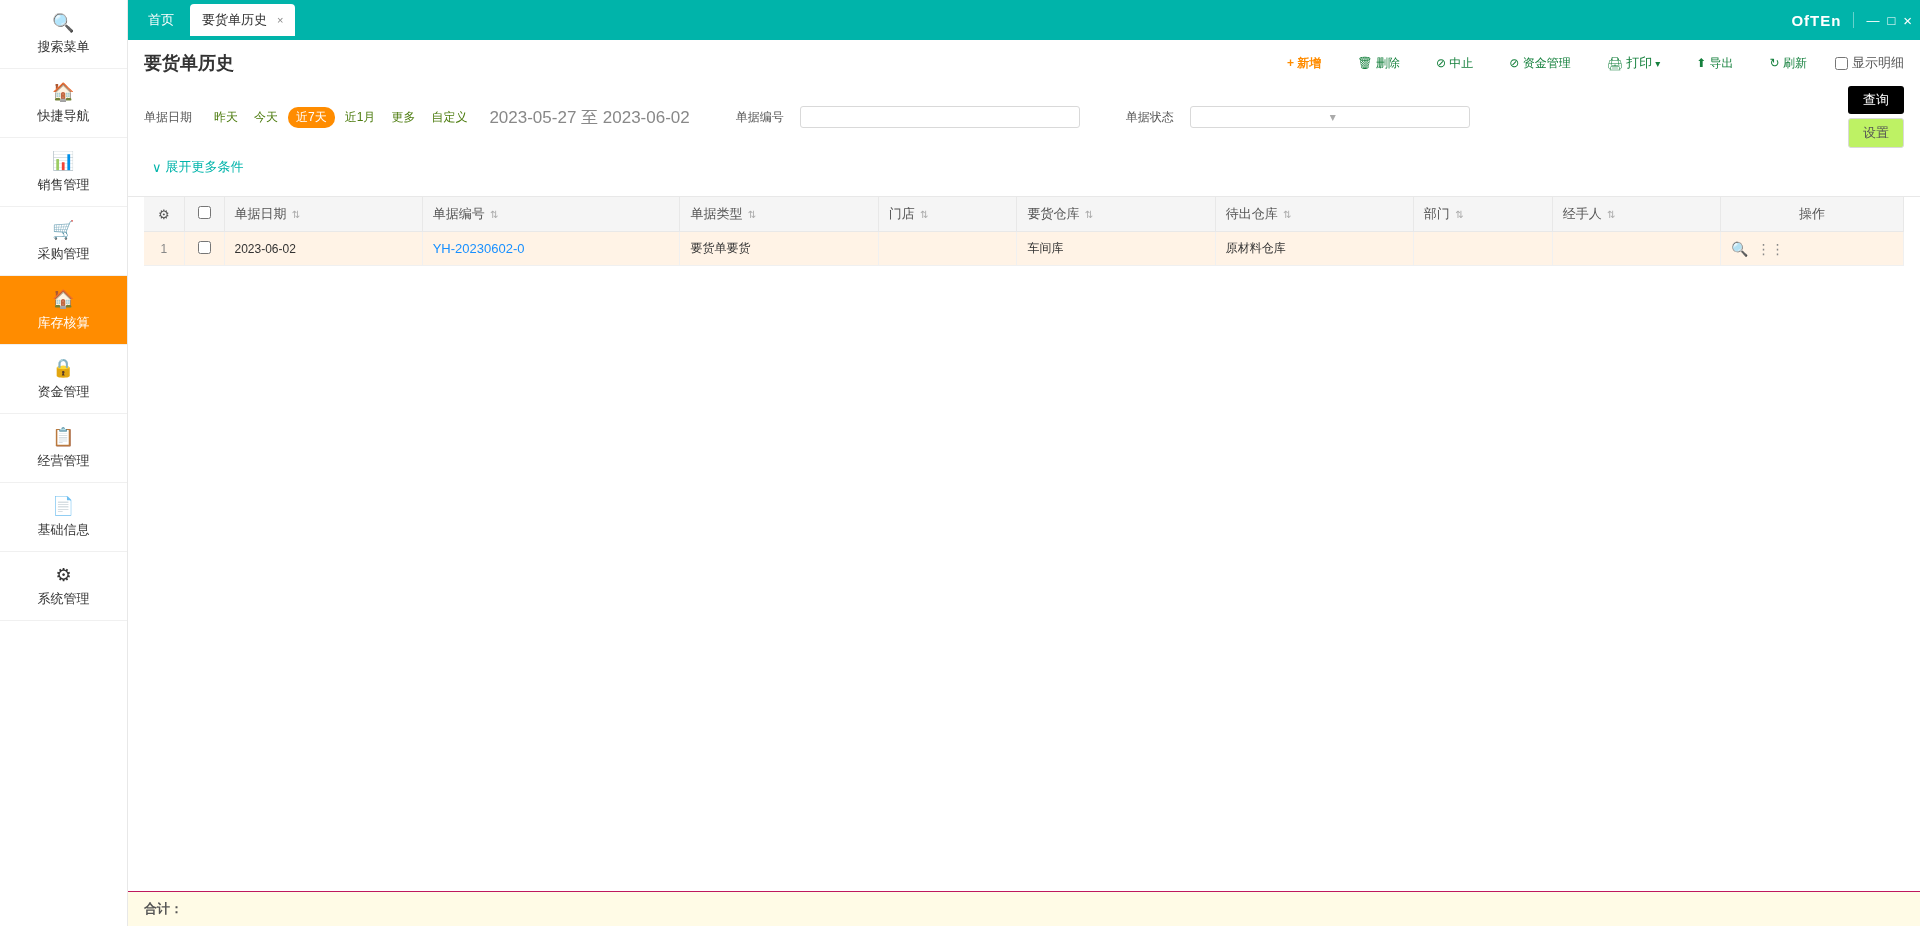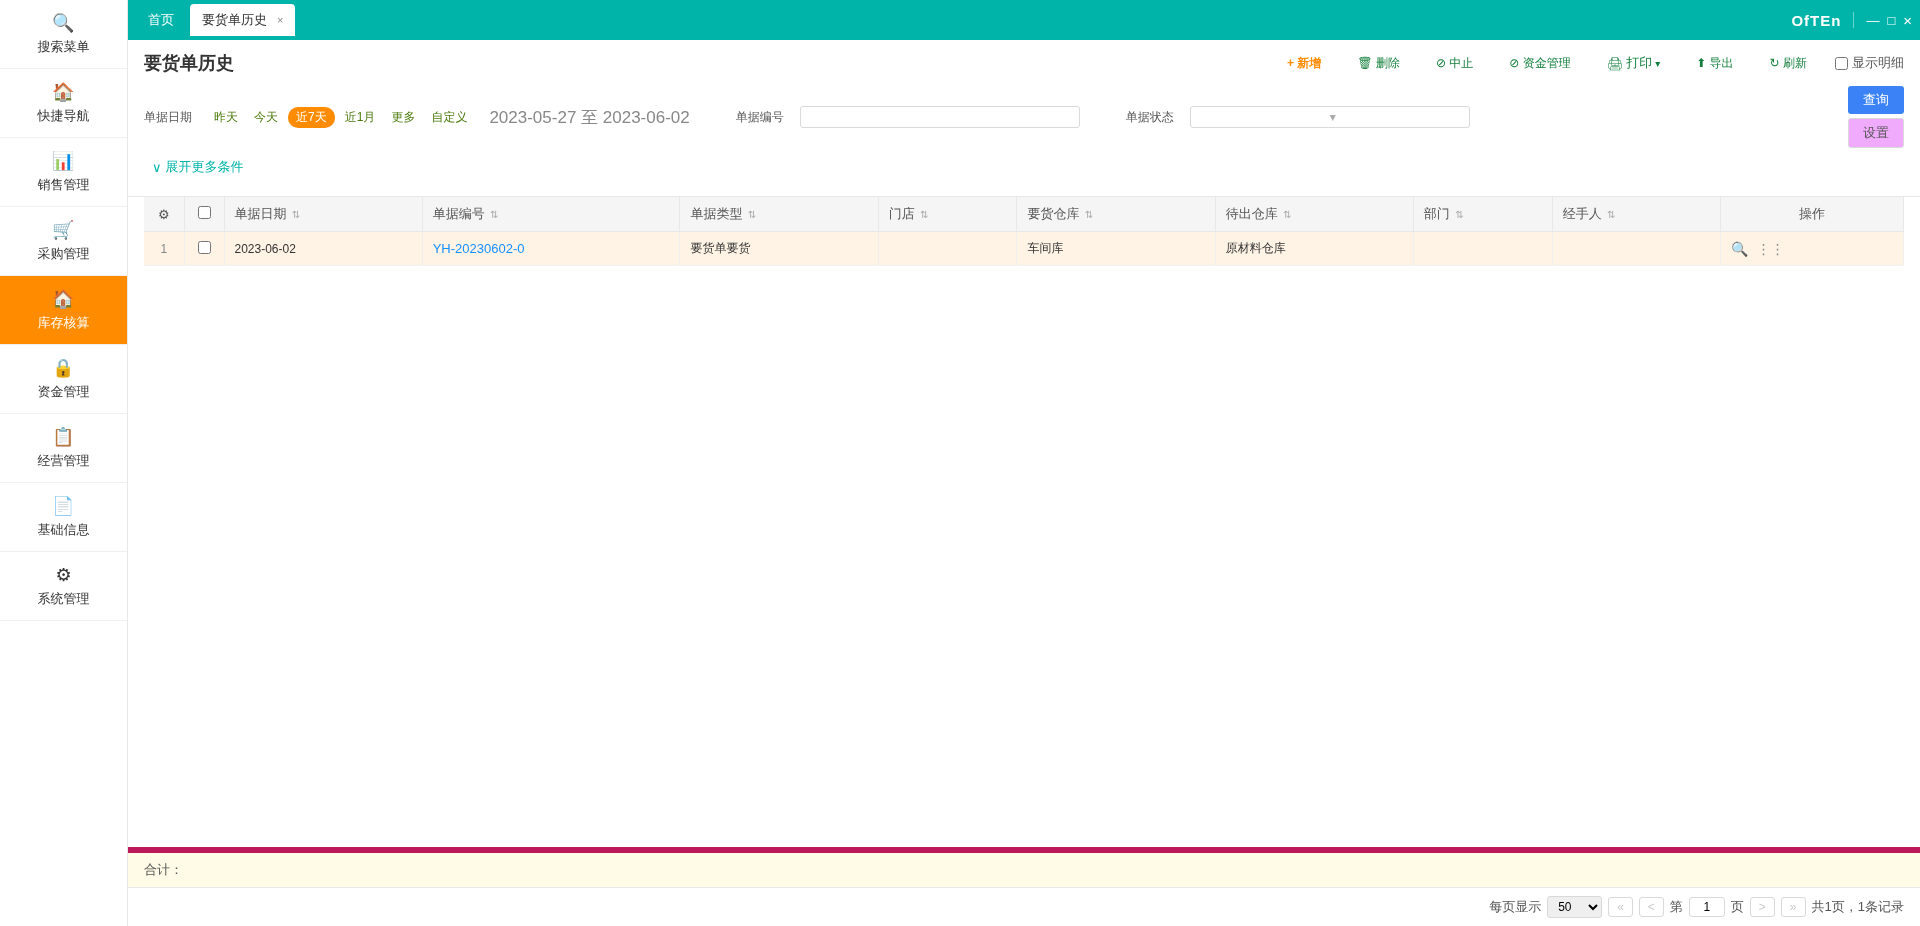--- a/index.html
+++ b/index.html
@@ -103,30 +103,30 @@
       gap: 3px;
       padding: 4px 8px;
       border: none;
       background: transparent;
       cursor: pointer;
       color: #15803d;
       font-size: 12px;
       border-radius: 3px;
     }
     .btn-primary {
-      background: #3b82f6;
+      background: #000000;
       color: #fff;
       border: none;
       padding: 5px 14px;
       border-radius: 3px;
       cursor: pointer;
       font-size: 13px;
     }
     .btn-default {
-      background: #f0abfc;
+      background: #bef264;
       color: #555;
       border: 1px solid #d9d9d9;
       padding: 5px 14px;
       border-radius: 3px;
       cursor: pointer;
       font-size: 13px;
     }
     .checkbox-display {
       display: flex;
       align-items: center;
@@ -250,23 +250,24 @@
     .action-icons { display: flex; gap: 8px; align-items: center; }
     .action-icon { color: #888; cursor: pointer; font-size: 14px; }
 
     
     .th-settings { width: 36px; text-align: center; }
 
     
     .footer-summary {
       padding: 8px 16px;
       background: #fffbe6;
-      border-top: 6px solid #be185d;
+      border-top: 1px solid #be185d;
       font-size: 12px;
       color: #555;
+      font-weight: bold;
     }
 
     
     .pagination {
       display: flex;
       align-items: center;
       justify-content: flex-end;
       padding: 8px 16px;
       gap: 6px;
       border-top: 1px solid #e8e8e8;
@@ -491,31 +492,15 @@
             </td>
           </tr>
         </tbody>
       </table>
     </div>
 
     <div class="footer-summary">
       <span>合计：</span>
     </div>
 
-    <div class="pagination">
-      <span>每页显示</span>
-      <select class="page-size-select">
-        <option>50</option>
-        <option>100</option>
-        <option>200</option>
-      </select>
-      <button disabled="">«</button>
-      <button disabled="">&lt;</button>
-      <span>第</span>
-      <input class="page-input" type="text" value="1" style="">
-      <span>页</span>
-      <button disabled="">&gt;</button>
-      <button disabled="">»</button>
-      <span>共1页，1条记录</span>
-    </div>
 
   </div>
 </div>
 
 </body></html>

